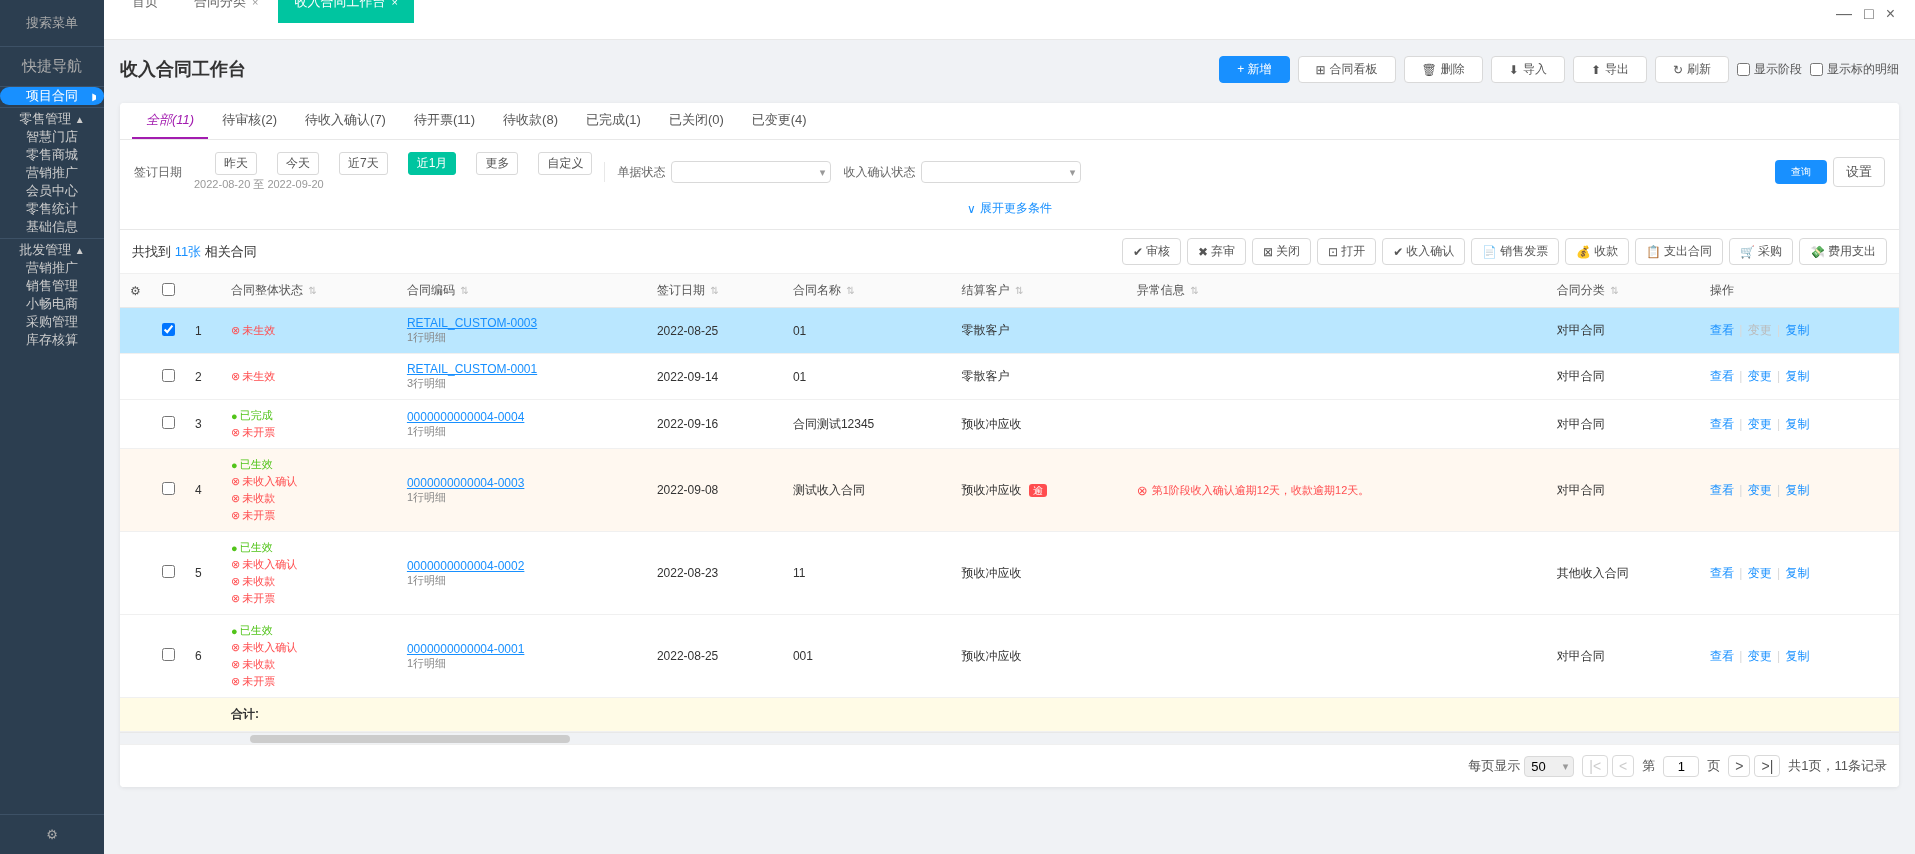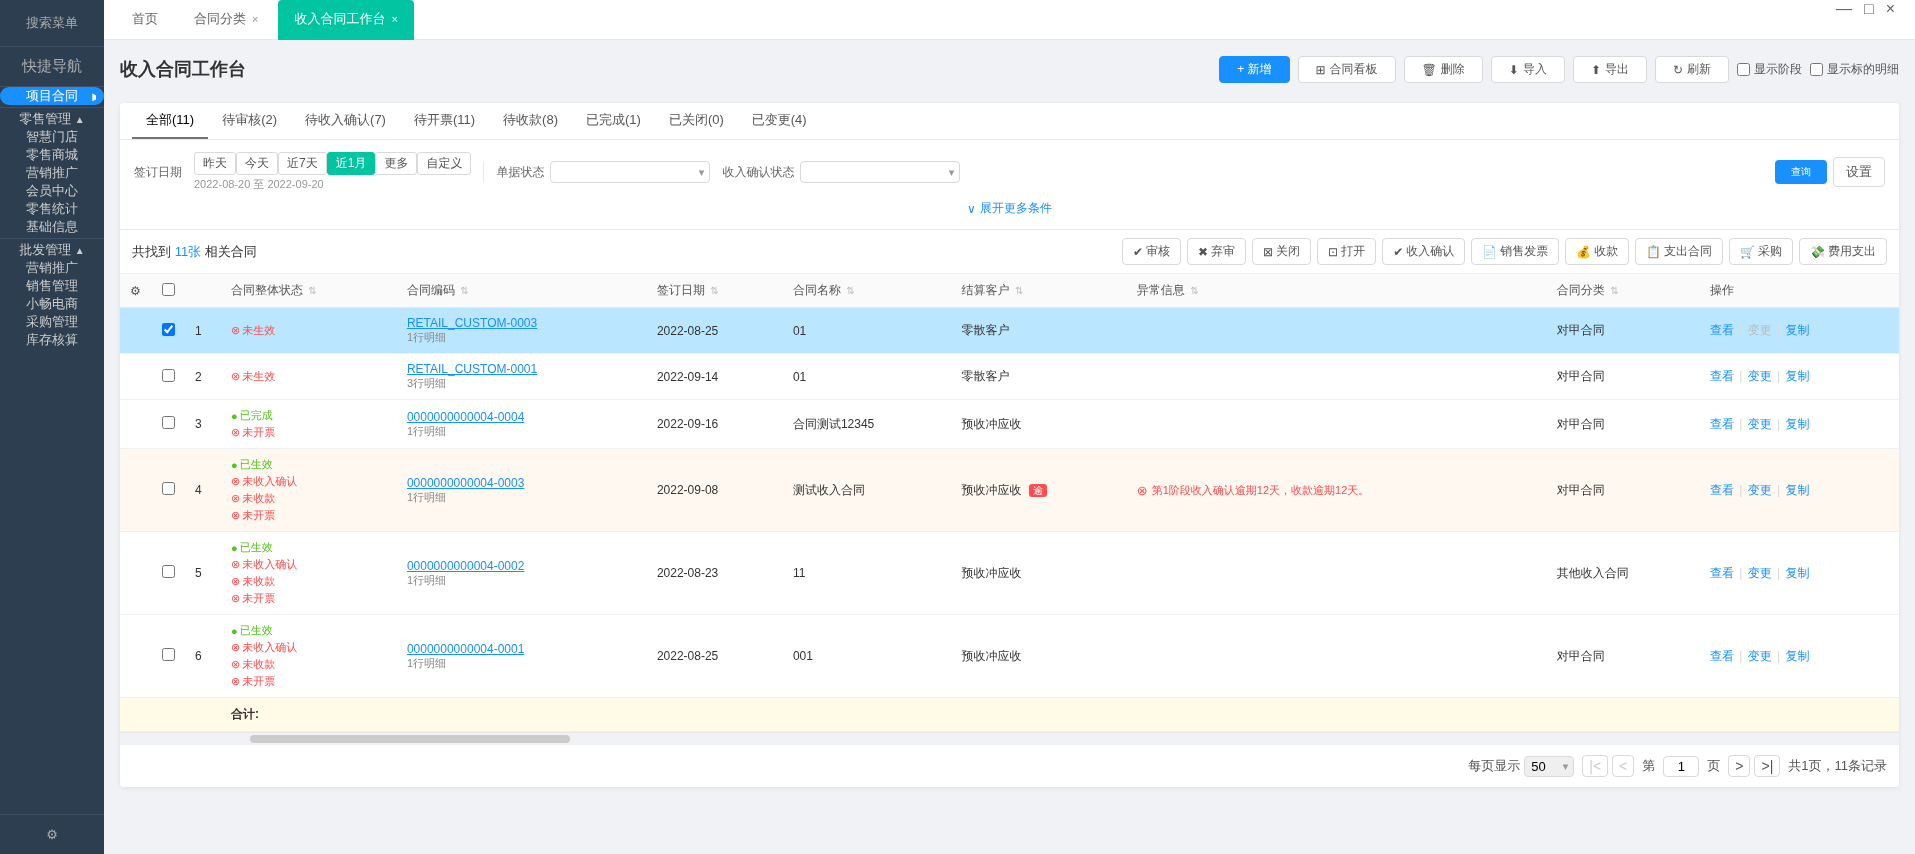--- a/index.html
+++ b/index.html
@@ -12,48 +12,48 @@
     .sidebar-item { padding: 0 8px; font-size: 13px; color: #ccc; text-align: center; cursor: pointer; position: relative; border-radius: 15px; }
     .sidebar-item.active { background: #1890ff; color: #fff; }
     .sidebar-item.active::after { content: ''; position: absolute; right: -8px; top: 50%; transform: translateY(-50%); border: 8px solid transparent; border-left-color: #1890ff; }
     .sidebar-bottom { margin-top: auto; padding: 12px 8px; text-align: center; color: #aaa; border-top: 1px solid #3d5166; }
     .sidebar-divider { height: 1px; background: #3d5166; margin: 2px 0; }
 
     
     .main { flex: 1; display: flex; flex-direction: column; overflow: hidden; }
 
     
-    .top-tabs { background: #fff; border-bottom: 1px solid #e8e8e8; display: flex; align-items: flex-start; padding: 0 12px; height: 40px; flex-shrink: 0; }
+    .top-tabs { background: #fff; border-bottom: 1px solid #e8e8e8; display: flex; align-items: flex-end; padding: 16px 12px; height: 40px; flex-shrink: 0; }
     .top-tab { padding: 0 16px; height: 40px; display: flex; align-items: center; cursor: pointer; font-size: 13px; color: #666; border-bottom: 2px solid transparent; }
     .top-tab.active { color: #fff; background: #00c5a0; border-radius: 4px 4px 0 0; }
     .top-tab-close { margin-left: 6px; color: #999; font-size: 11px; cursor: pointer; }
     .top-tab.active .top-tab-close { color: #fff; }
     .top-tab-home { color: #666; }
     .top-close-btn { margin-left: auto; display: flex; gap: 8px; color: #999; font-size: 16px; }
 
     
     .page-content { flex: 1; padding: 16px; overflow: auto; background: #f0f2f5; }
     .page-title { font-size: 18px; font-weight: bold; color: #333; margin-bottom: 12px; }
 
     
     .toolbar { display: flex; align-items: center; justify-content: flex-end; gap: 8px; margin-bottom: 10px; }
     .toolbar-btn { display: flex; align-items: center; gap: 4px; padding: 4px 17px; border: 1px solid #d9d9d9; background: #fff; border-radius: 4px; cursor: pointer; font-size: 12px; color: #555; }
     .toolbar-btn-primary { background: #1890ff; color: #fff; border-color: #1890ff; }
     .toolbar-checkbox { display: flex; align-items: center; gap: 4px; font-size: 12px; color: #555; }
 
     
     .filter-tabs { display: flex; gap: 0; border-bottom: 1px solid #e8e8e8; background: #fff; padding: 0 12px; }
     .filter-tab { padding: 8px 14px; cursor: pointer; font-size: 13px; color: #555; border-bottom: 2px solid transparent; white-space: nowrap; }
-    .filter-tab.active { color: #000000; border-bottom: 2px solid #737373; }
+    .filter-tab.active { color: #a21caf; border-bottom: 2px solid #a21caf; font-style: italic; }
 
     
     .search-bar { background: #fff; padding: 12px 14px; border-bottom: 1px solid #e8e8e8; }
     .search-row { display: flex; align-items: center; gap: 12px; flex-wrap: wrap; }
     .search-label { font-size: 12px; color: #666; white-space: nowrap; }
-    .search-date-btns { display: flex; gap: 0; align-items: center; }
+    .search-date-btns { display: flex; gap: 20px; align-items: center; margin-left: 21px; }
     .date-btn { padding: 2px 8px; border: 1px solid #d9d9d9; border-radius: 3px; cursor: pointer; font-size: 12px; color: #555; background: #fff; }
     .date-btn.active { background: #00c5a0; color: #fff; border-color: #00c5a0; }
     .date-range { font-size: 11px; color: #999; margin-top: 2px; }
     .search-divider { height: 20px; width: 1px; background: #e8e8e8; }
     .search-select { display: flex; align-items: center; gap: 6px; }
     .select-box { border: 1px solid #d9d9d9; border-radius: 4px; padding: 3px 24px 3px 8px; font-size: 12px; color: #555; background: #fff; position: relative; min-width: 160px; appearance: none; cursor: pointer; }
     .select-wrapper { position: relative; }
     .select-wrapper::after { content: '▾'; position: absolute; right: 6px; top: 50%; transform: translateY(-50%); color: #999; font-size: 11px; pointer-events: none; }
     .expand-btn { display: flex; align-items: center; gap: 4px; color: #1890ff; font-size: 12px; cursor: pointer; }
     .btn-query { background: #1890ff; color: #fff; border: none; padding: 5px 16px; border-radius: 4px; cursor: pointer; font-size: 10px; }

